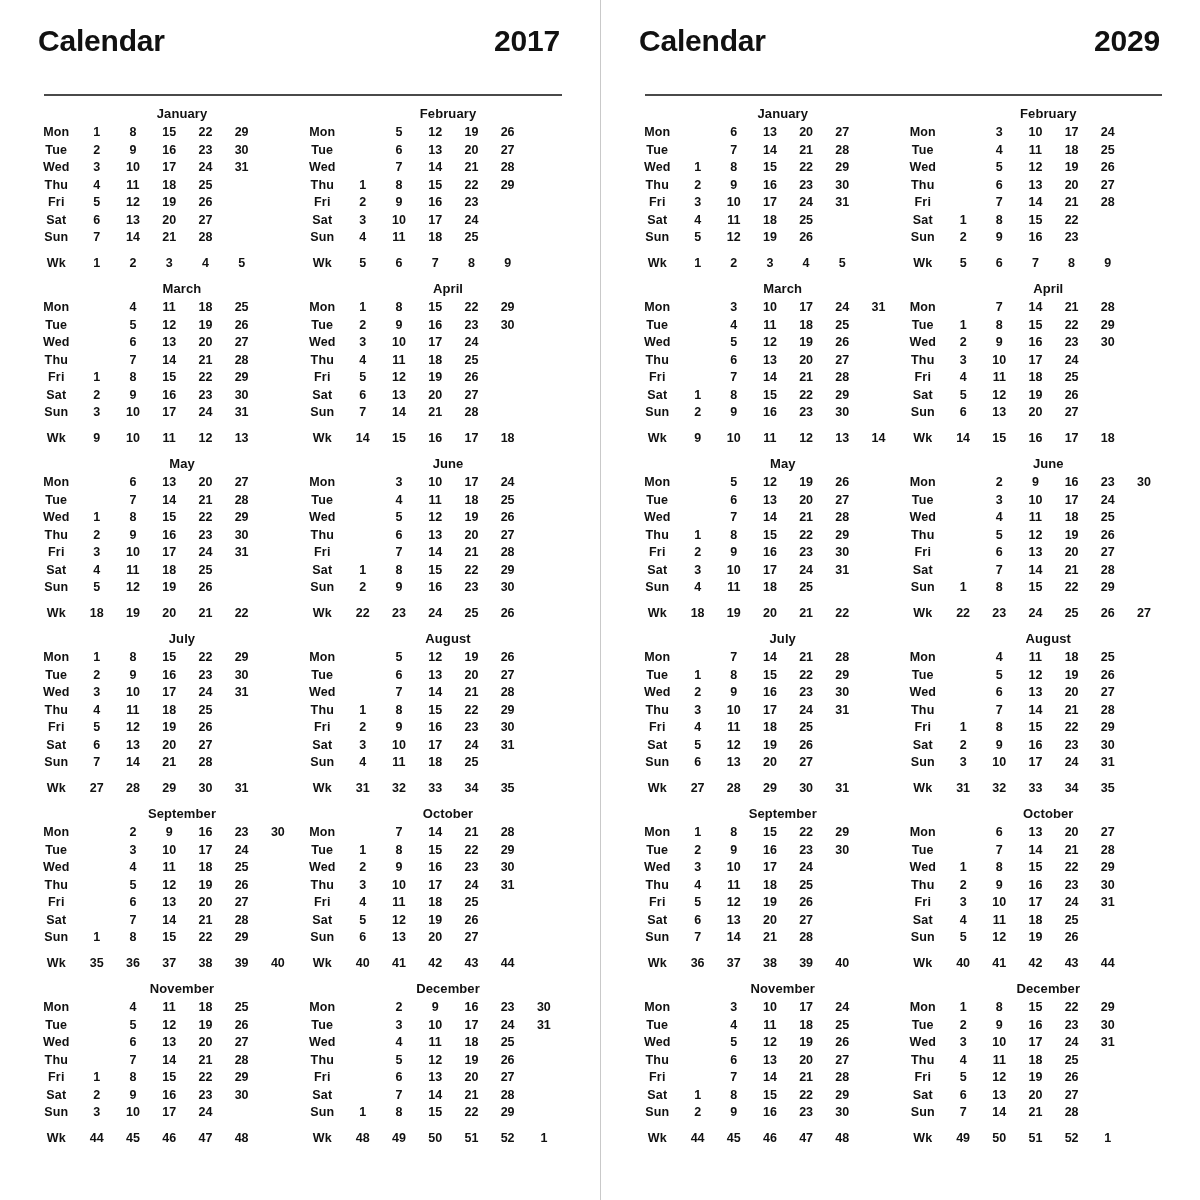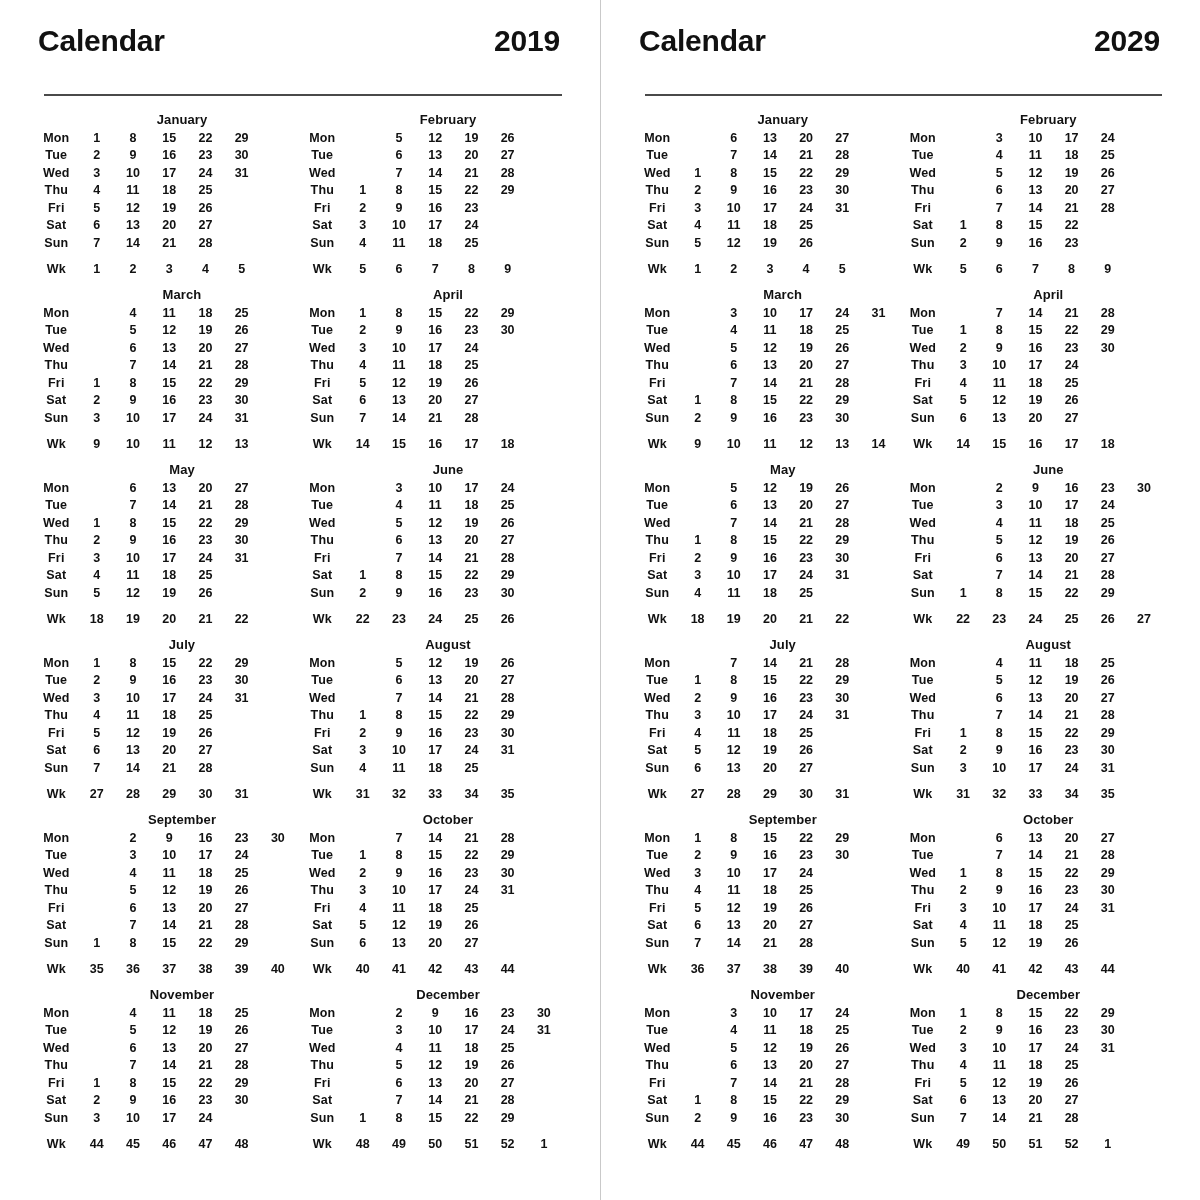--- a/index.html
+++ b/index.html
@@ -61,21 +61,20 @@
   }
 
   .months-grid {
     display: flex;
     flex-direction: column;
   }
 
   .month-row {
     display: flex;
     height: 175px;
-    align-items: flex-end;
   }
 
   .month-block {
     width: 50%;
     box-sizing: border-box;
     padding-right: 4px;
   }
 
   .month-name {
     font-size: 13px;
@@ -116,21 +115,21 @@
     height: 23px;
   }
 </style>
 </head>
 <body>
 
 <div class="spread" id="spread">
     <div class="page">
       <div class="page-header">
         <div class="page-title">Calendar</div>
-        <div class="page-year">2019</div>
+        <div class="page-year">2017</div>
       </div>
       <div class="header-rule"></div>
       <div class="months-grid">
         <div class="month-row">
           <div class="month-block">
             <div class="month-name">January</div>
             <table class="month-table">
               <tbody>
                 <tr>
                   <td class="daylabel">Mon</td>

